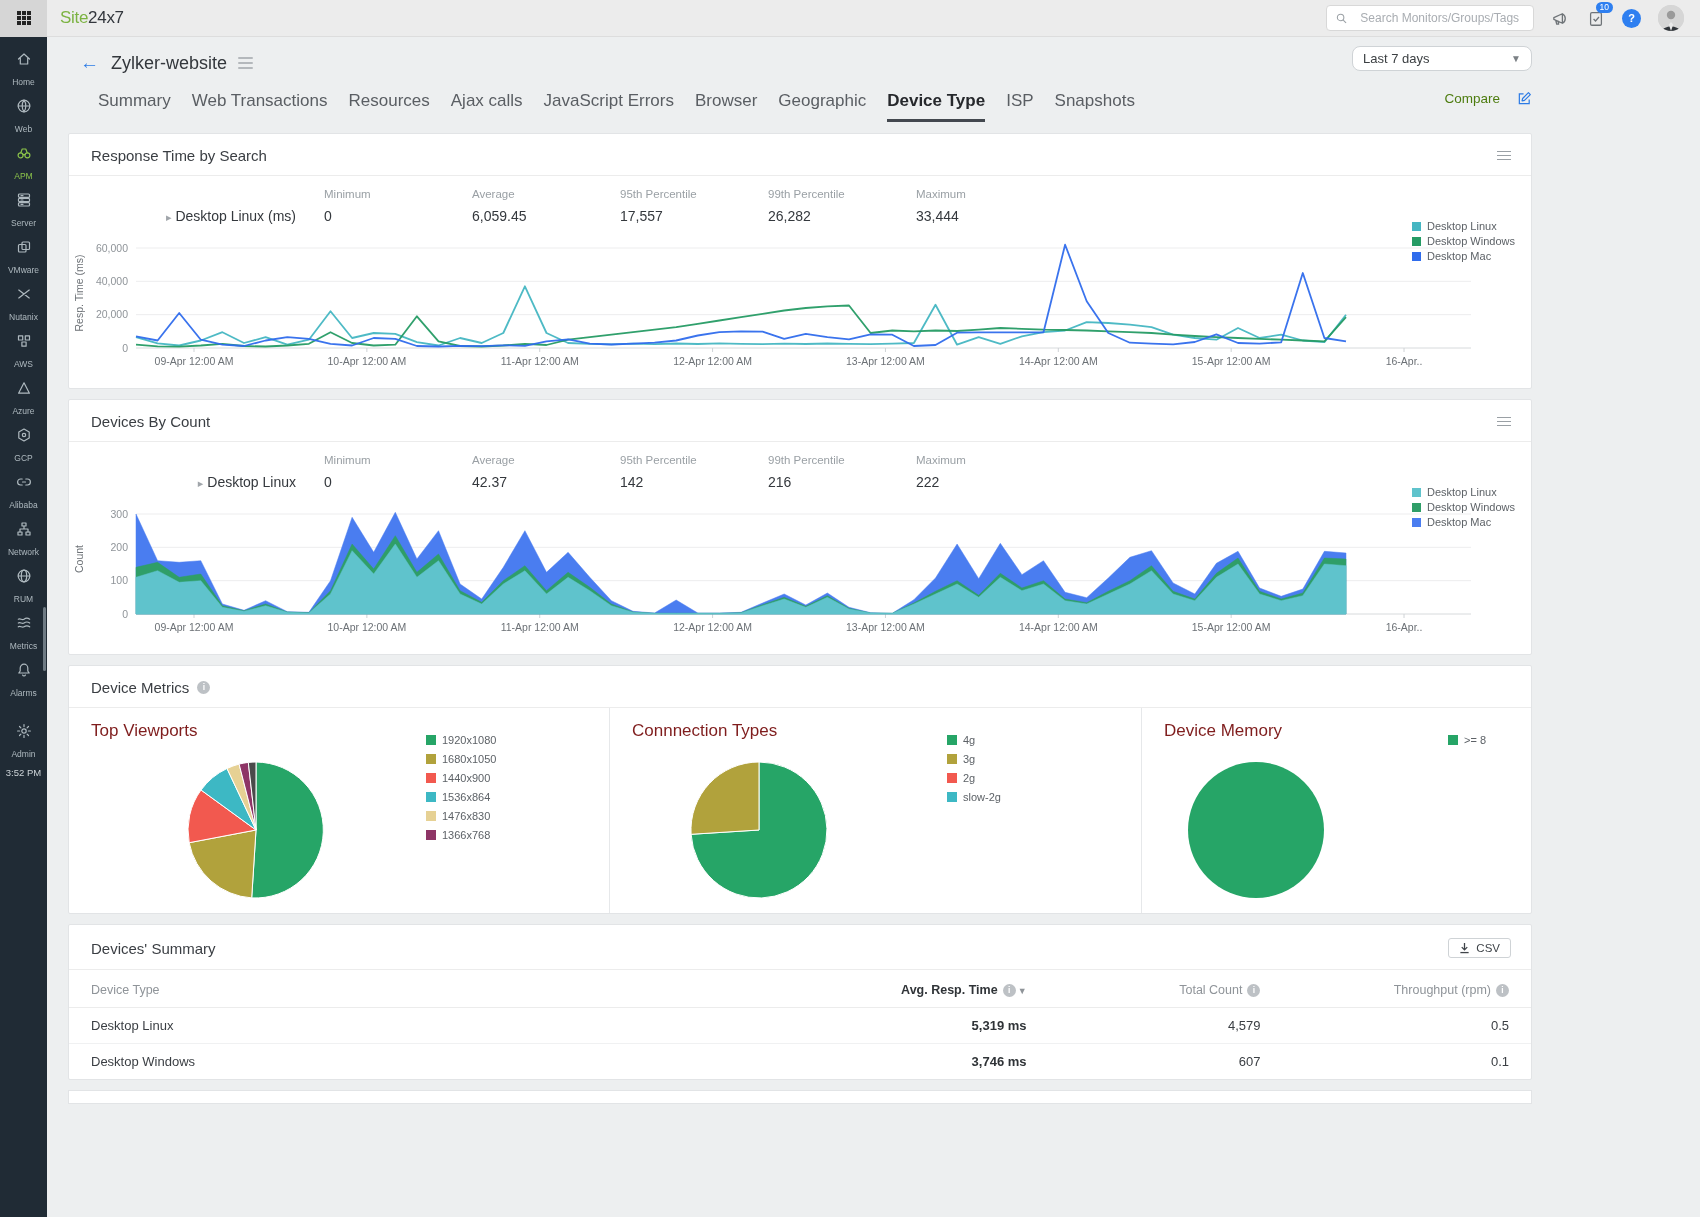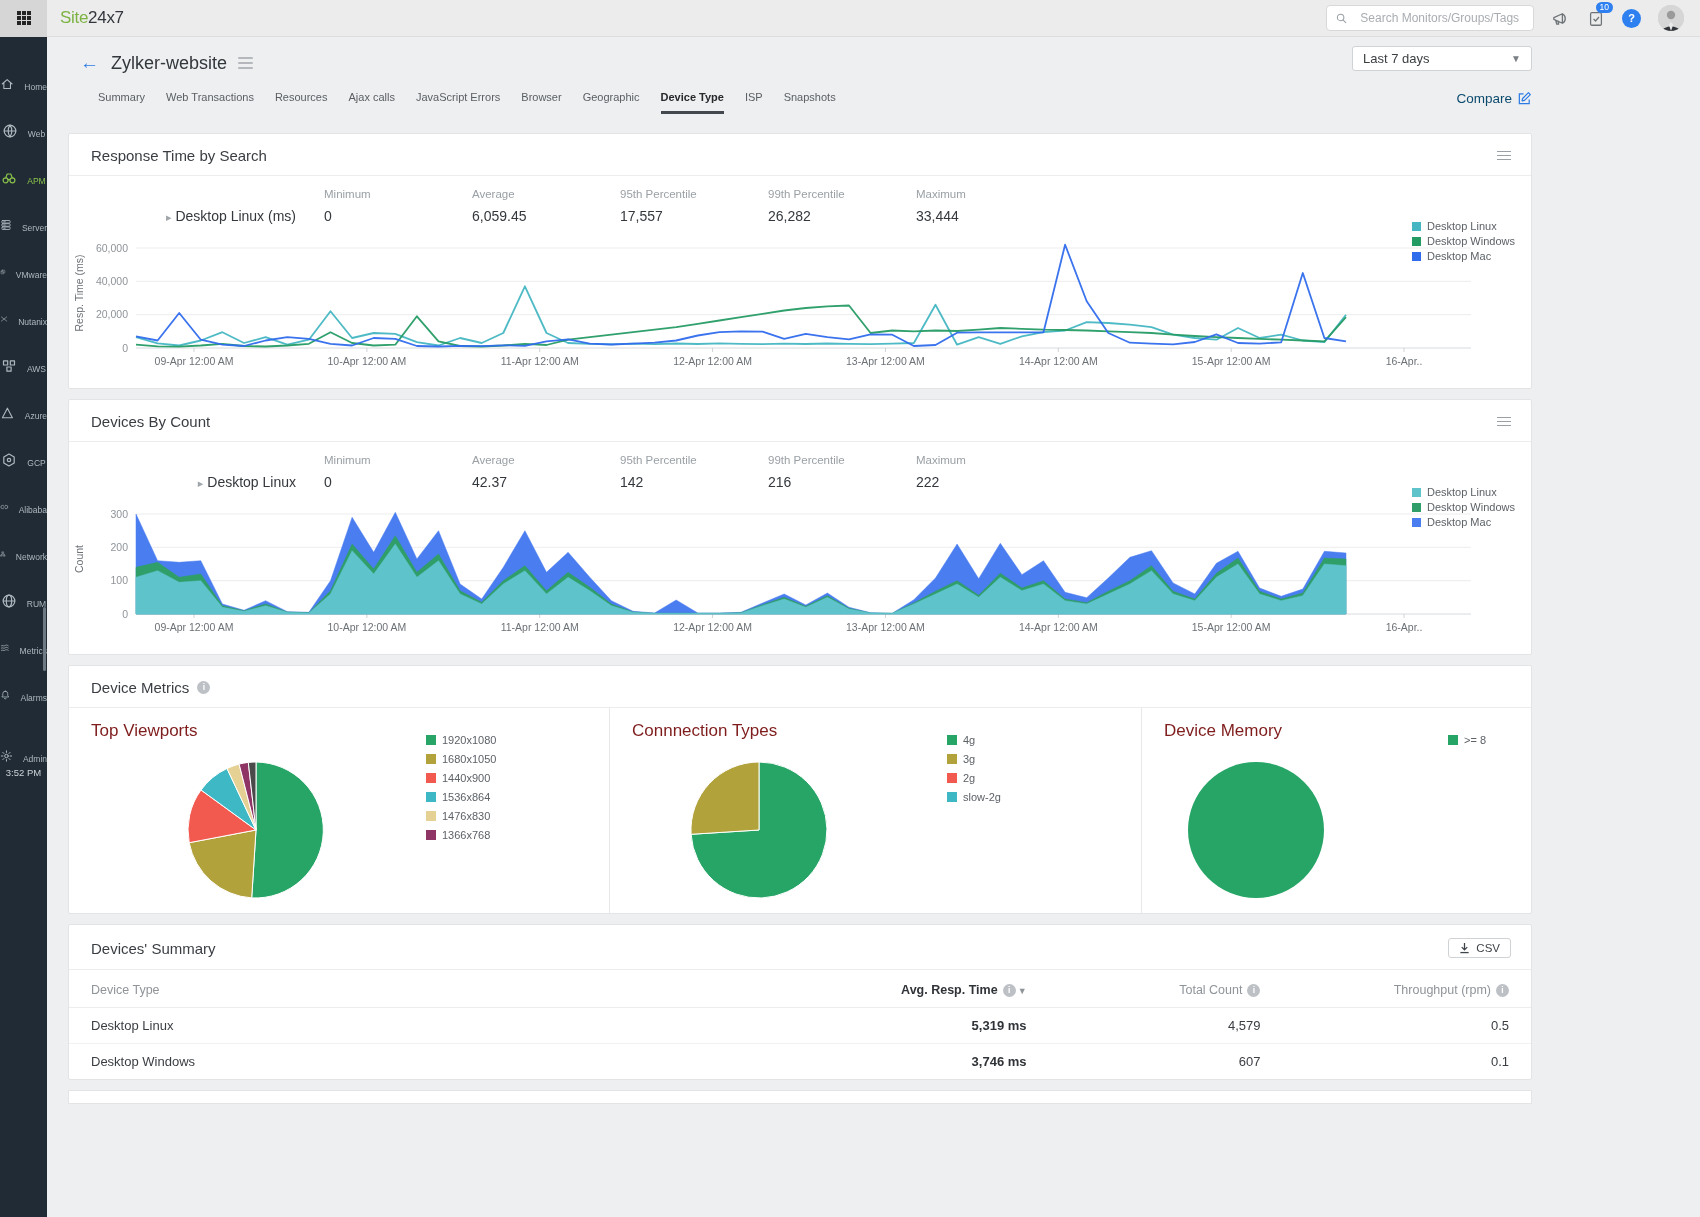--- a/index.html
+++ b/index.html
@@ -15,46 +15,46 @@
   .search{width:208px;height:26px;background:#fff;border:1px solid #d8d8d8;border-radius:4px;display:flex;align-items:center;padding:0 9px;gap:13px}
   .search input{border:none;outline:none;font-size:12px;color:#555;width:100%;background:transparent}
   .search input::placeholder{color:#a9adb2}
   .tb-ico{position:relative;display:flex;align-items:center;cursor:pointer}
   .badge{position:absolute;top:-7px;right:-8px;background:#2e7ff0;color:#fff;font-size:8.5px;font-weight:normal;border-radius:8px;padding:1px 4px;line-height:9px}
   .help-circ{width:19px;height:19px;border-radius:50%;background:#2e7ff0;color:#fff;font-size:11px;font-weight:bold;display:flex;align-items:center;justify-content:center}
   .avatar{width:26px;height:26px;border-radius:50%;overflow:hidden;background:#d4d4d4}
 
   
   .sidebar{position:absolute;top:37px;left:0;bottom:0;width:47px;background:#202b35;display:flex;flex-direction:column;align-items:center;padding-top:8px}
-  .sb-item{width:47px;height:47px;display:flex;flex-direction:row;align-items:flex-end;justify-content:center;gap:10px;cursor:pointer}
+  .sb-item{width:47px;height:47px;display:flex;flex-direction:column;align-items:center;justify-content:center;gap:10px;cursor:pointer}
   .sb-item .sb-lab{font-size:8.5px;color:#aeb9bf}
   .sb-item svg{stroke:#aeb9bf;fill:none;stroke-width:1.2;stroke-linecap:round;stroke-linejoin:round}
   .sb-item.active .sb-lab{color:#8bc34a}
   .sb-item.active svg{stroke:#8bc34a}
   .sb-item.admin{margin-top:14px}
   .sb-time{margin-top:3px;font-size:9.5px;color:#cdd4d8}
   .sb-scroll{position:absolute;right:1px;top:570px;width:3px;height:64px;background:#6e7a83;border-radius:2px}
 
   
   .main{position:absolute;top:37px;left:47px;right:0;bottom:0;background:#edeff0;overflow:hidden}
   .content{width:1464px;margin-left:21px;position:relative}
 
   .page-head{position:relative;margin-top:11px;height:30px;display:flex;align-items:center}
   .back{color:#2c7be5;font-size:19px;margin-left:12px;cursor:pointer}
   .ptitle{font-size:18px;color:#33373c;margin:0 11px 0 12px}
   .bars{display:inline-flex;flex-direction:column;gap:3px;cursor:pointer}
   .bars i{display:block;width:15px;height:2px;background:#b4b8bc;border-radius:1px}
-  .range-select{position:absolute;right:0;top:-2px;width:180px;height:25px;background:#fff;border:1px solid #cfd3d6;border-radius:3px;font-size:13px;color:#3c4043;display:flex;align-items:center;padding:0 10px;cursor:pointer}
+  .range-select{position:absolute;right:0;top:-2px;width:180px;height:25px;background:#fff;border:1px solid #cfd3d6;border-radius:8px;font-size:13px;color:#3c4043;display:flex;align-items:center;padding:0 10px;cursor:pointer}
   .range-select .caret{margin-left:auto;color:#7b8085;font-size:10px}
 
   .tab-zone{position:relative;margin-top:13px;padding-left:30px;height:26px}
   .tab-bar{display:flex;gap:21px}
-  .tab{font-size:11px;color:#5a5e63;padding-bottom:8px;cursor:pointer;white-space:nowrap}
+  .tab{font-size:17px;color:#5a5e63;padding-bottom:8px;cursor:pointer;white-space:nowrap}
   .tab.active{color:#26282c;font-weight:bold;border-bottom:3px solid #43484f}
-  .compare{position:absolute;right:0;top:0;display:flex;align-items:flex-end;gap:5px;color:#0c4a6e;font-size:13.5px;cursor:pointer}
+  .compare{position:absolute;right:0;top:0;display:flex;align-items:flex-end;gap:17px;color:#4d7c0f;font-size:13.5px;cursor:pointer}
 
   
   .card{background:#fff;border:1px solid #e2e4e6;border-radius:2px;margin-top:10px;position:relative}
   .card.first{margin-top:16px}
   .card-head{display:flex;align-items:center;justify-content:space-between;padding:13px 20px 11px 22px;border-bottom:1px solid #ececec}
   .card-title{font-size:15px;color:#3a3e43;display:flex;align-items:center;gap:8px}
   .menu-icon{display:inline-flex;flex-direction:column;gap:2.5px;cursor:pointer}
   .menu-icon i{display:block;width:14px;height:1.6px;background:#9aa0a5}
   .info{display:inline-block;width:13px;height:13px;border-radius:50%;background:#bdc1c5;color:#fff;font-size:8.5px;font-weight:bold;text-align:center;line-height:13px;font-style:normal}
 

